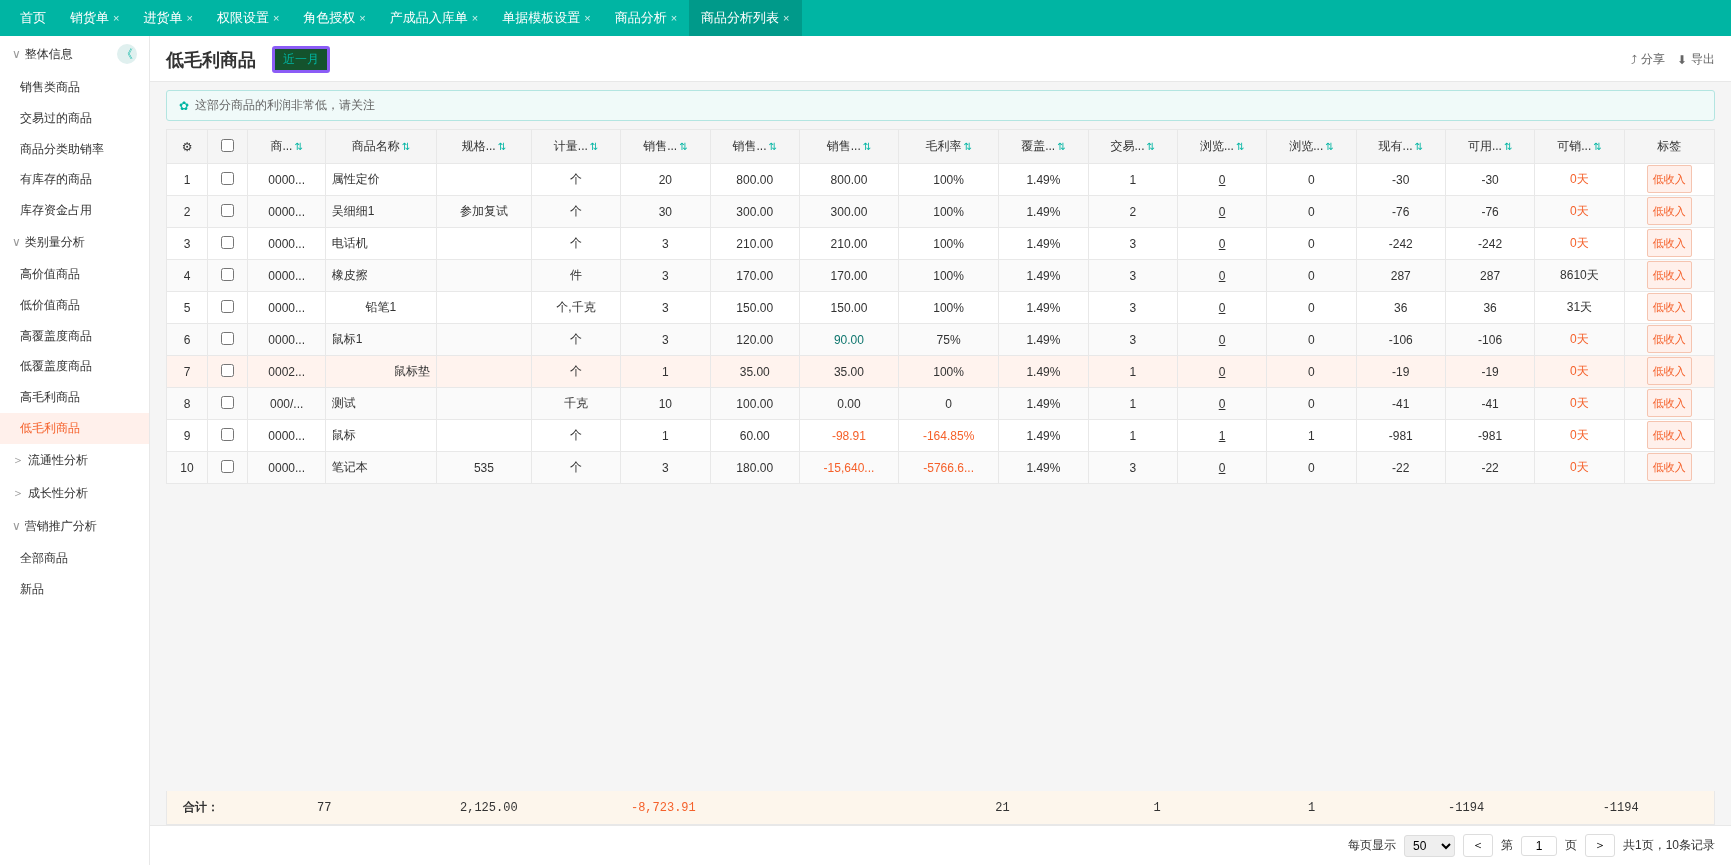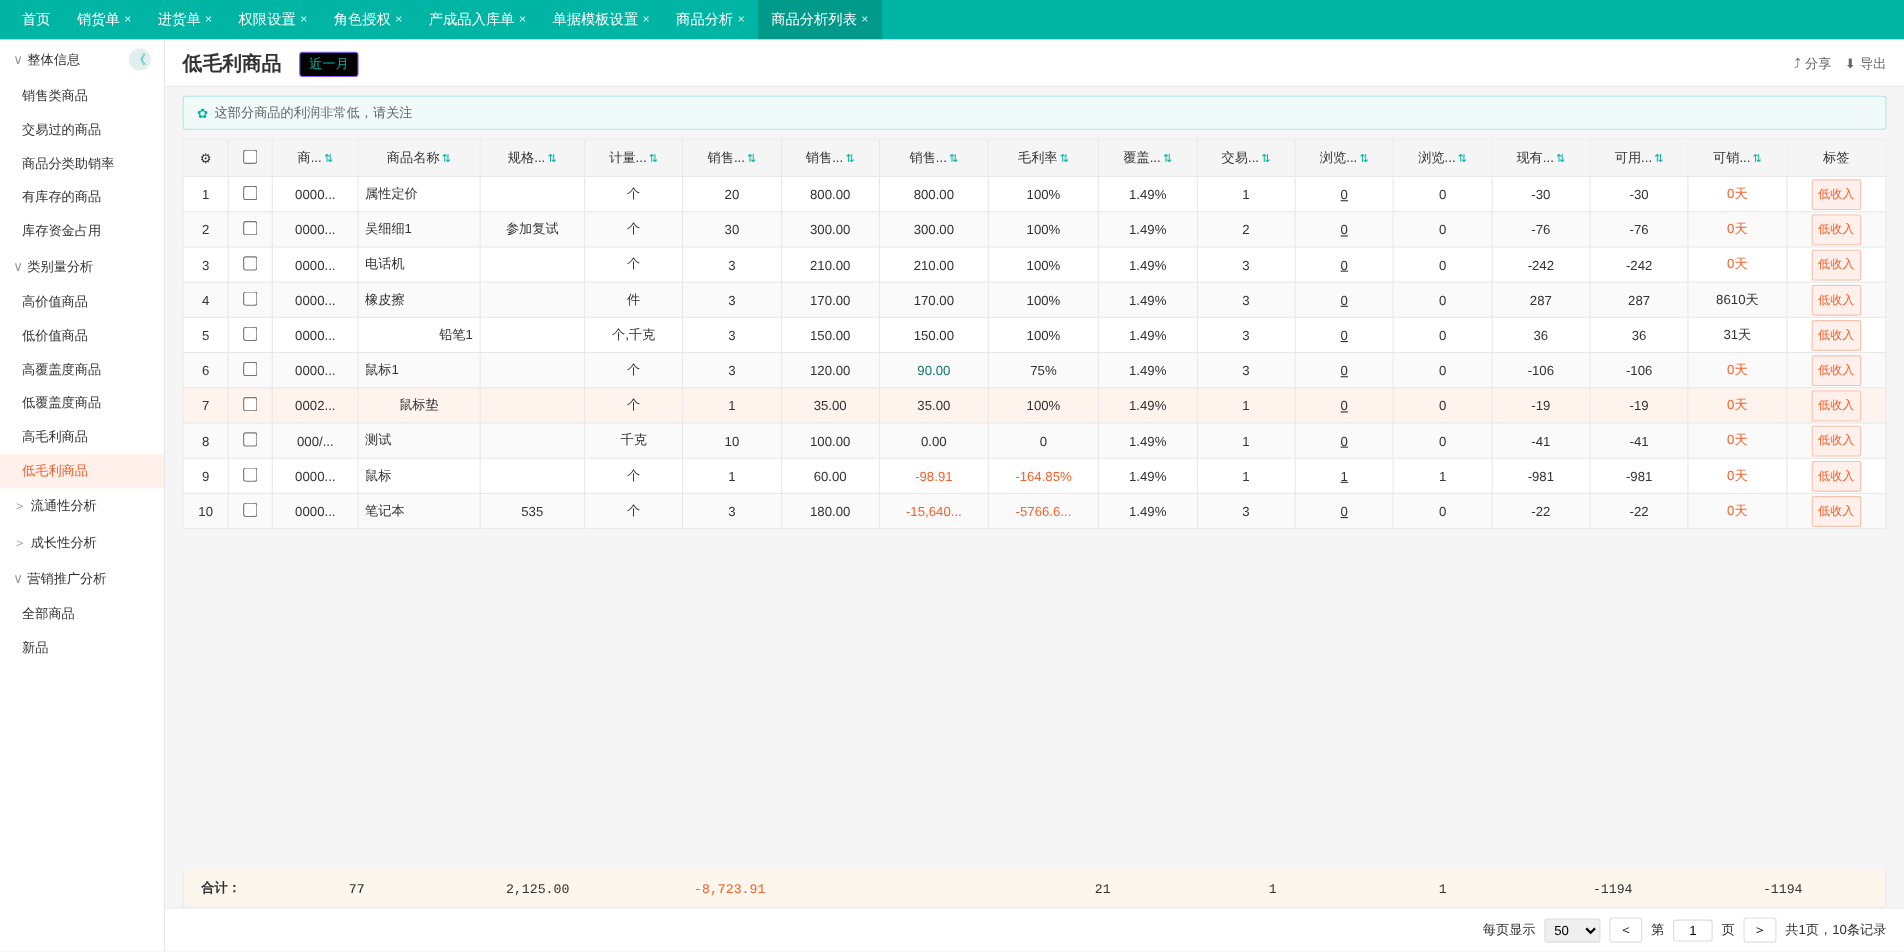--- a/index.html
+++ b/index.html
@@ -73,23 +73,23 @@
       border-bottom: 1px solid #e8e8e8;
       gap: 8px;
     }
     .page-title {
       font-size: 18px;
       font-weight: bold;
       color: #333;
       margin-right: 8px;
     }
     .tag-btn {
-      background: #000000;
+      background: #14532d;
       color: #00b5a3;
-      border: 1px solid #8b5cf6;
+      border: 3px solid #8b5cf6;
       border-radius: 3px;
       padding: 2px 8px;
       font-size: 12px;
       cursor: pointer;
       font-family: Liberation Mono, monospace;
     }
     .search-box {
       display: flex;
       align-items: center;
       border: 1px solid #ddd;
@@ -179,21 +179,21 @@
     .underline { text-decoration: underline; cursor: pointer; }
     input[type="checkbox"] { cursor: pointer; }
 
     
     .table-footer {
       background: #fdf6ec;
       border: 1px solid #e8e8e8;
       border-top: none;
       padding: 8px 16px;
       display: flex;
-      align-items: flex-end;
+      align-items: center;
       font-size: 12px;
       gap: 28px;
     }
     .footer-total-label { font-weight: bold; color: #333; }
 
     
     .bottom-bar {
       background: #fff;
       border-top: 1px solid #e8e8e8;
       padding: 8px 16px;
@@ -447,21 +447,21 @@
       <td>0</td>
       <td>287</td>
       <td>287</td>
       <td style="color:#333;">8610天</td>
       <td><span class="tag-low-income">低收入</span></td>
     </tr>
             <tr>
       <td>5</td>
       <td><input type="checkbox" style=""></td>
       <td>0000...</td>
-      <td style="text-align:right; color:#333; cursor:pointer;">铅笔1</td>
+      <td style="text-align:center; color:#333; cursor:pointer;">铅笔1</td>
       <td></td>
       <td>个,千克</td>
       <td>3</td>
       <td>150.00</td>
       <td style="color:#333;">150.00</td>
       <td style="color:#333;">100%</td>
       <td>1.49%</td>
       <td>3</td>
       <td><span class="underline">0</span></td>
       <td>0</td>
@@ -487,21 +487,21 @@
       <td>0</td>
       <td>-106</td>
       <td>-106</td>
       <td style="color:#f5612b;">0天</td>
       <td><span class="tag-low-income">低收入</span></td>
     </tr>
             <tr class="highlighted">
       <td>7</td>
       <td><input type="checkbox" style=""></td>
       <td>0002...</td>
-      <td style="text-align:center; color:#333; cursor:pointer;">鼠标垫</td>
+      <td style="text-align:right; color:#333; cursor:pointer;">鼠标垫</td>
       <td></td>
       <td>个</td>
       <td>1</td>
       <td>35.00</td>
       <td style="color:#333;">35.00</td>
       <td style="color:#333;">100%</td>
       <td>1.49%</td>
       <td>1</td>
       <td><span class="underline">0</span></td>
       <td>0</td>

